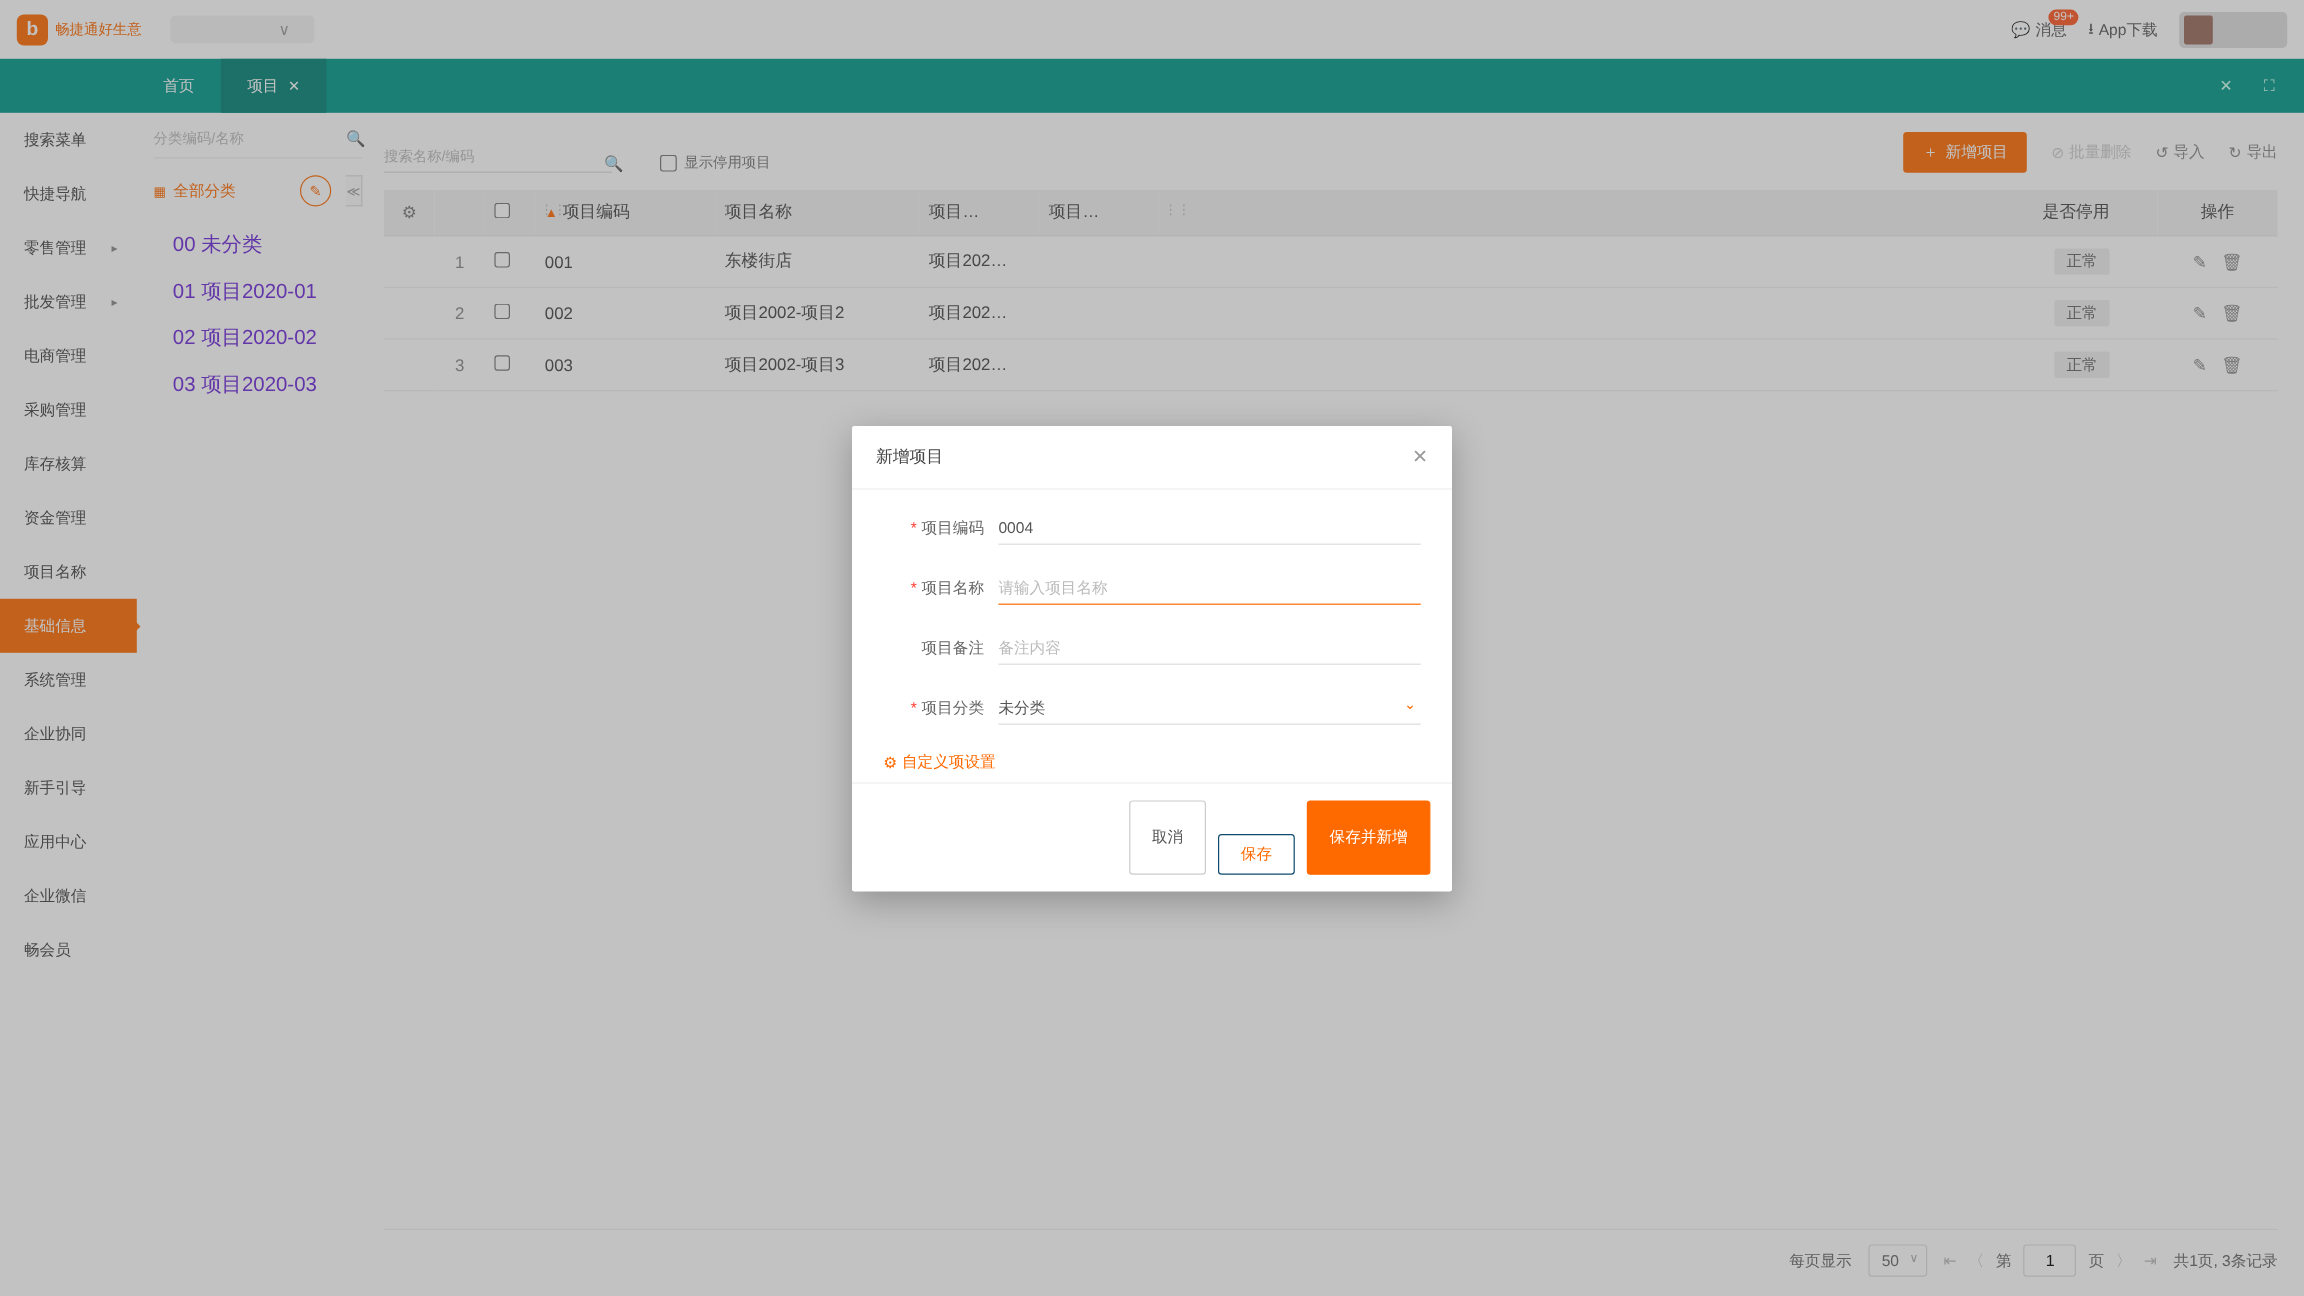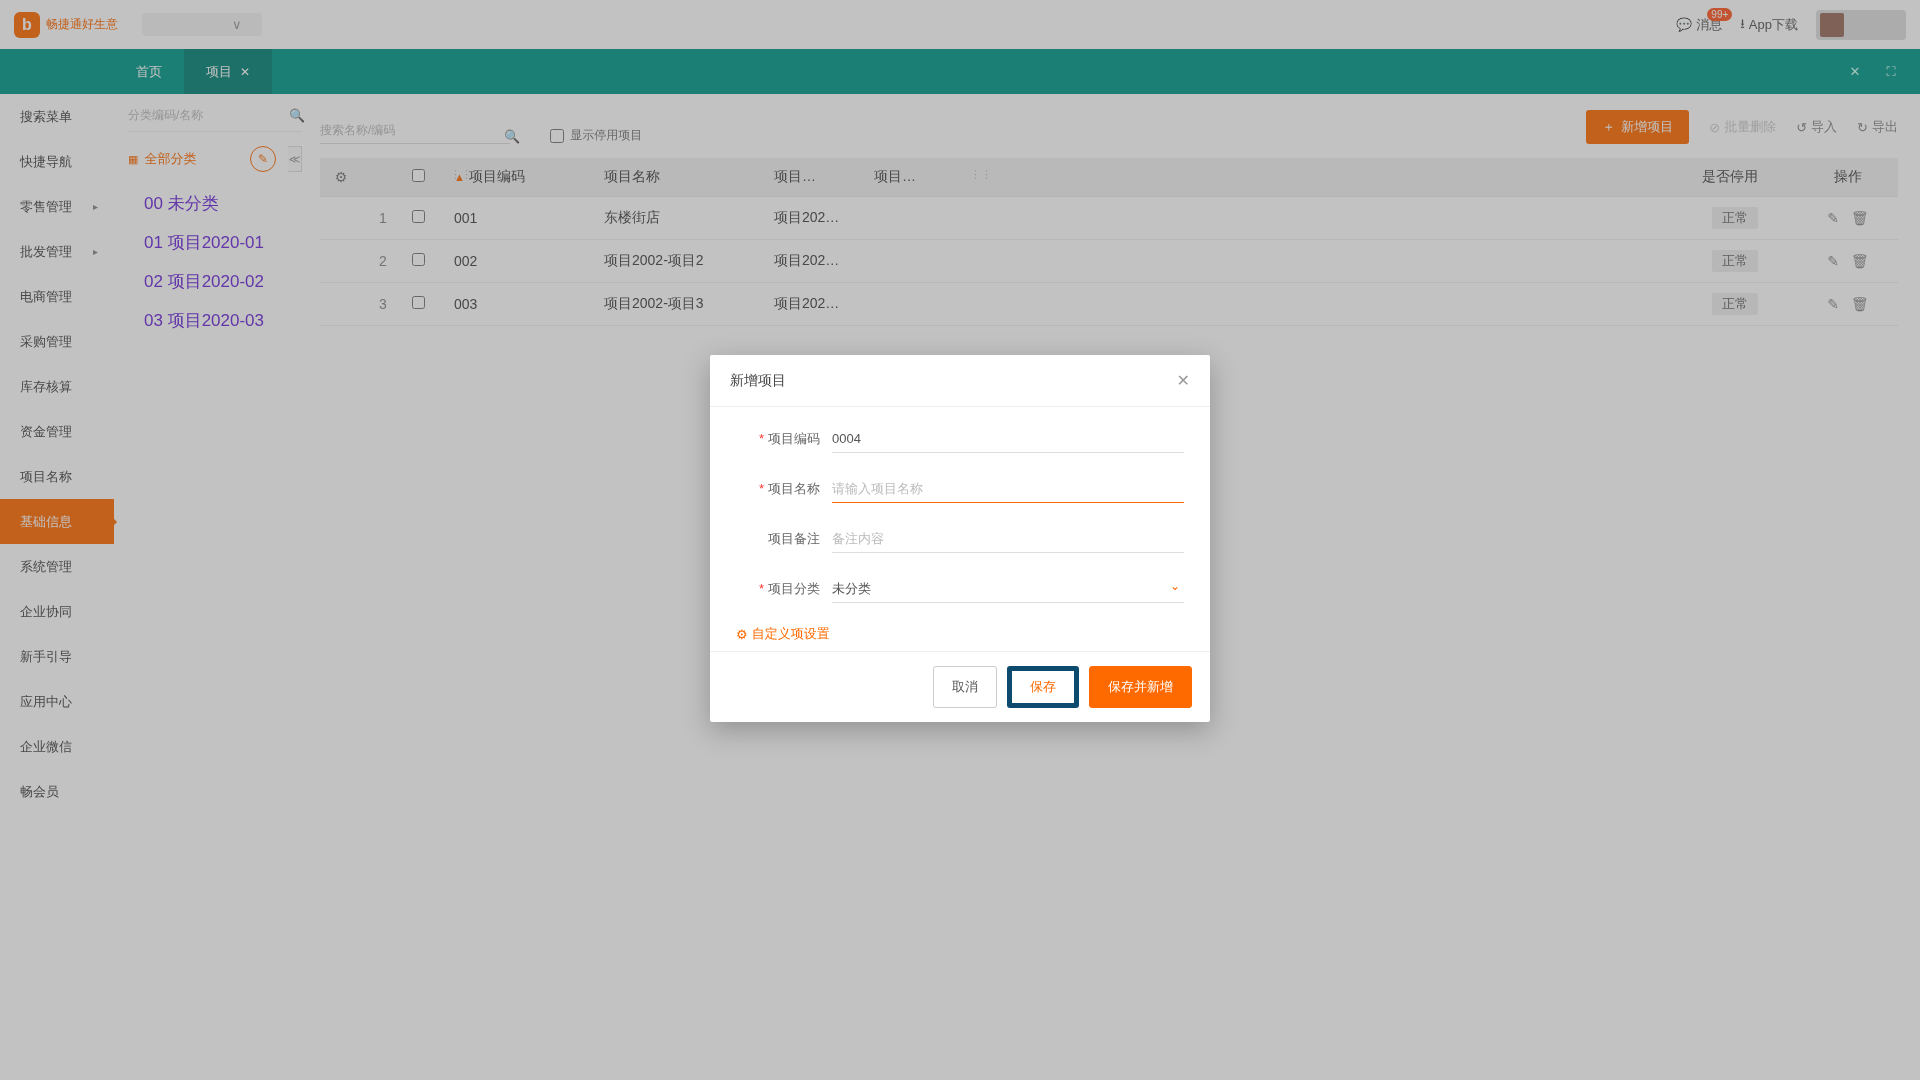--- a/index.html
+++ b/index.html
@@ -273,21 +273,21 @@
 .modal-foot {
   border-top: 1px solid #eee;
   padding: 14px 18px;
   display: flex; justify-content: flex-end; gap: 10px;
 }
 .btn {
   padding: 7px 18px; border-radius: 3px; cursor: pointer;
   font-size: 13px;
 }
 .btn-default { background: #fff; border: 1px solid #ccc; color: #555; }
-.btn-outline { background: #fff; border: 5px solid #0c4a6e; color: #ff6a00; }
+.btn-outline { background: #fff; border: 1px solid #0c4a6e; color: #ff6a00; margin-top: 28px; }
 .btn-fill { background: #ff6a00; border: 1px solid #ff6a00; color: #fff; }
 </style>
 </head>
 <body>
 
 <div class="top-header">
   <div class="logo-area">
     <div class="logo-badge">b</div>
     <span class="logo-text">畅捷通好生意</span>
   </div>
@@ -451,20 +451,34 @@
               <td>项目2002-项目3</td>
               <td>项目202…</td>
               <td></td>
               <td style="text-align:right;padding-right:40px"><span class="status-tag">正常</span></td>
               <td class="op-cell"><span class="op-icon">✎</span><span class="op-icon">🗑</span></td>
             </tr>
           </tbody>
       </table>
     </div>
 
+    <div class="pager">
+      <span>每页显示</span>
+      <span class="page-size-sel">50</span>
+      <div class="pager-nav">
+        <span>⇤</span>
+        <span>〈</span>
+        <span style="color:#666">第</span>
+        <input class="page-input" value="1" style="">
+        <span style="color:#666">页</span>
+        <span>〉</span>
+        <span>⇥</span>
+      </div>
+      <span>共1页, 3条记录</span>
+    </div>
   </div>
 </div>
 
 <div class="overlay">
   <div class="modal">
     <div class="modal-head">
       <span class="modal-title">新增项目</span>
       <span class="modal-close">✕</span>
     </div>
     <div class="modal-body">

